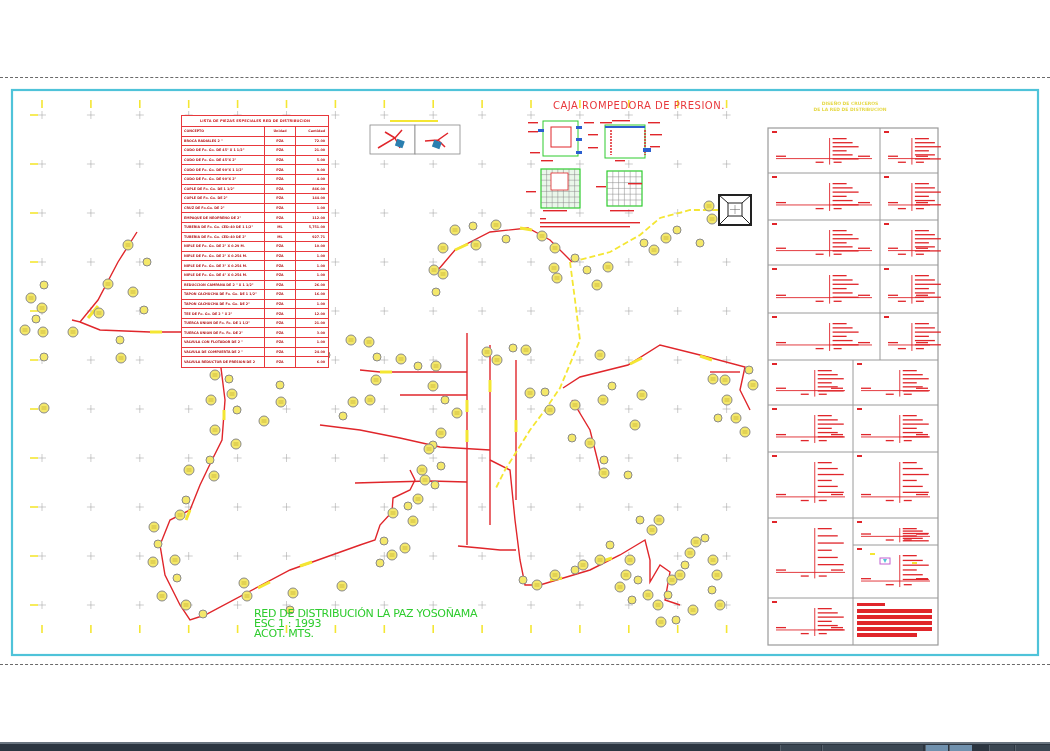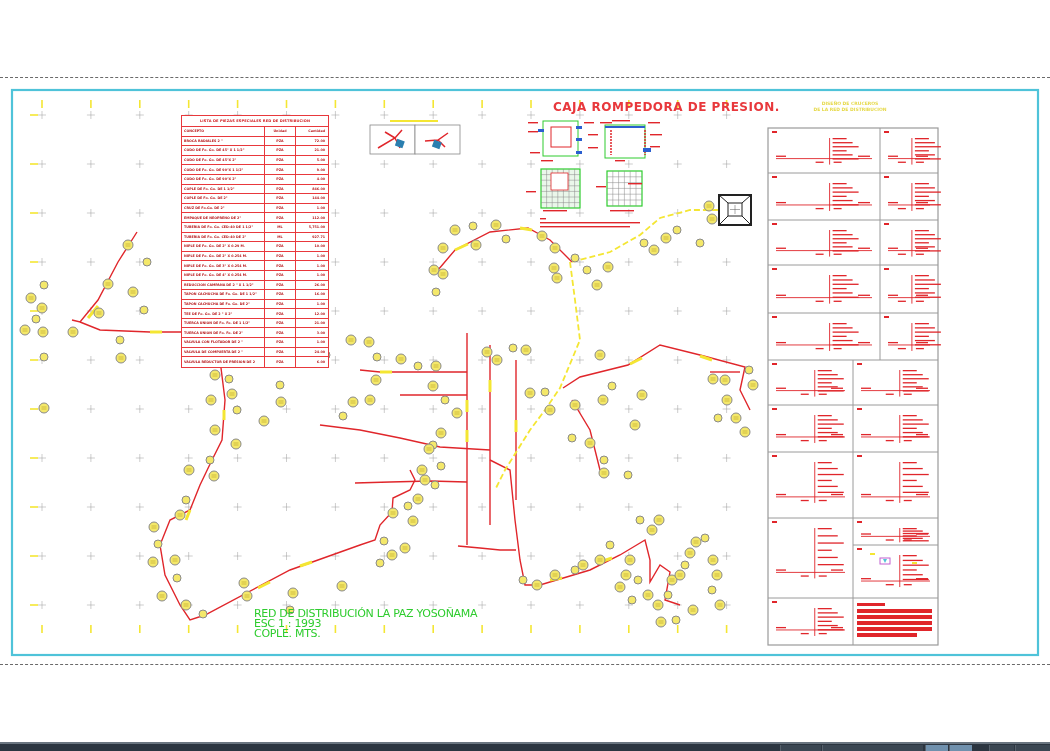--- a/index.html
+++ b/index.html
@@ -10,21 +10,21 @@
   .taskbar .tb-btn { position:absolute; top:1px; height:7px; background:#3a4652; border-left:1px solid #55606b; }
   .taskbar .tb-btn.active { background:#6f90ad; }
   .list-table { position:absolute; left:181px; top:115px; width:146px; border:1px solid #e8383c; background:#fff; font-family:"DejaVu Sans", sans-serif; }
   .list-table .title { font-size:3.6px; color:#d01e22; text-align:center; padding:3px 0; border-bottom:1px solid #e8383c; font-weight:bold; letter-spacing:0.1px; }
   .list-table .row { display:flex; border-bottom:1px solid #e8383c; height:8.6px; align-items:center; }
   .list-table .row:last-child { border-bottom:none; height:10px; }
   .list-table .c1 { width:80px; font-size:3.3px; color:#b81a1e; padding-left:2px; border-right:1px solid #e8383c; height:100%; display:flex; align-items:center; font-weight:bold; white-space:nowrap; overflow:hidden; }
   .list-table .c2 { width:30px; font-size:3.3px; color:#b81a1e; text-align:center; border-right:1px solid #e8383c; height:100%; display:flex; align-items:center; justify-content:center; font-weight:bold; }
   .list-table .c3 { flex:1; font-size:3.3px; color:#b81a1e; text-align:right; padding-right:3px; height:100%; display:flex; align-items:center; justify-content:flex-end; font-weight:bold; }
   .title-block { position:absolute; left:254px; top:609px; color:#2ecc2e; font-size:11px; line-height:10px; letter-spacing:-0.3px; font-family:"DejaVu Sans", sans-serif; }
-  .caja-title { position:absolute; left:553px; top:100px; color:#e8383c; font-size:12px; font-weight:bold; letter-spacing:0.5px; font-family:"DejaVu Sans", sans-serif; }
+  .caja-title { position:absolute; left:553px; top:100px; color:#e8383c; font-size:10px; font-weight:normal; letter-spacing:0.5px; font-family:"DejaVu Sans", sans-serif; }
   .diseno-title { position:absolute; left:790px; top:101px; width:120px; text-align:center; color:#e6d94a; font-size:4.5px; line-height:6px; font-weight:bold; font-family:"DejaVu Sans", sans-serif; }
 </style>
 </head>
 <body>
 
 <div class="dashline" style="top:77px;"></div>
 <div class="dashline" style="top:664px;"></div>
 
 <svg id="canvas" viewBox="0 0 1050 751" xmlns="http://www.w3.org/2000/svg">
 
@@ -1330,21 +1330,21 @@
 <div class="caja-title">CAJA ROMPEDORA DE PRESION.</div>
 
 <div class="diseno-title">
   <div>DISEÑO DE CRUCEROS</div>
   <div>DE LA RED DE DISTRIBUCION</div>
 </div>
 
 <div class="title-block">
   <div>RED DE DISTRIBUCIÓN LA PAZ YOSOÑAMA</div>
   <div>ESC 1 : 1993</div>
-  <div>COPLE. MTS.</div>
+  <div>ACOT. MTS.</div>
 </div>
 
 <div class="taskbar">
   <div class="tb-btn" style="left:780px;width:40px;"></div>
   <div class="tb-btn" style="left:822px;width:100px;"></div>
   <div class="tb-btn active" style="left:925px;width:22px;"></div>
   <div class="tb-btn active" style="left:949px;width:22px;"></div>
   <div class="tb-btn" style="left:989px;width:24px;"></div>
   <div class="tb-btn" style="left:1015px;width:35px;"></div>
 </div>

